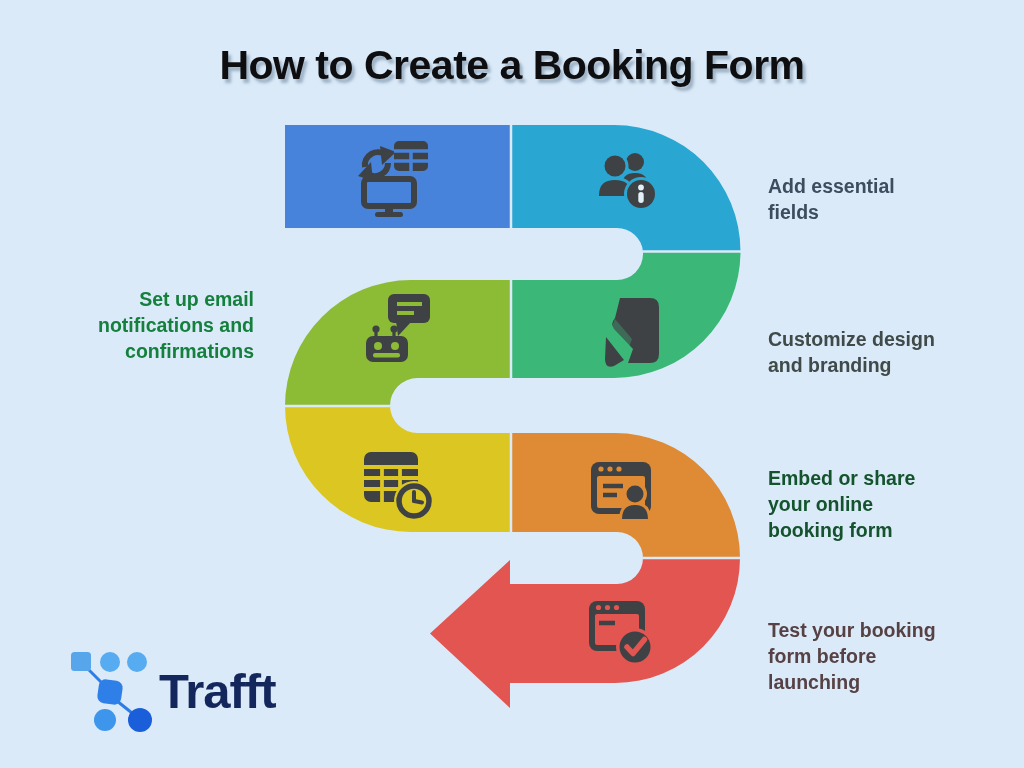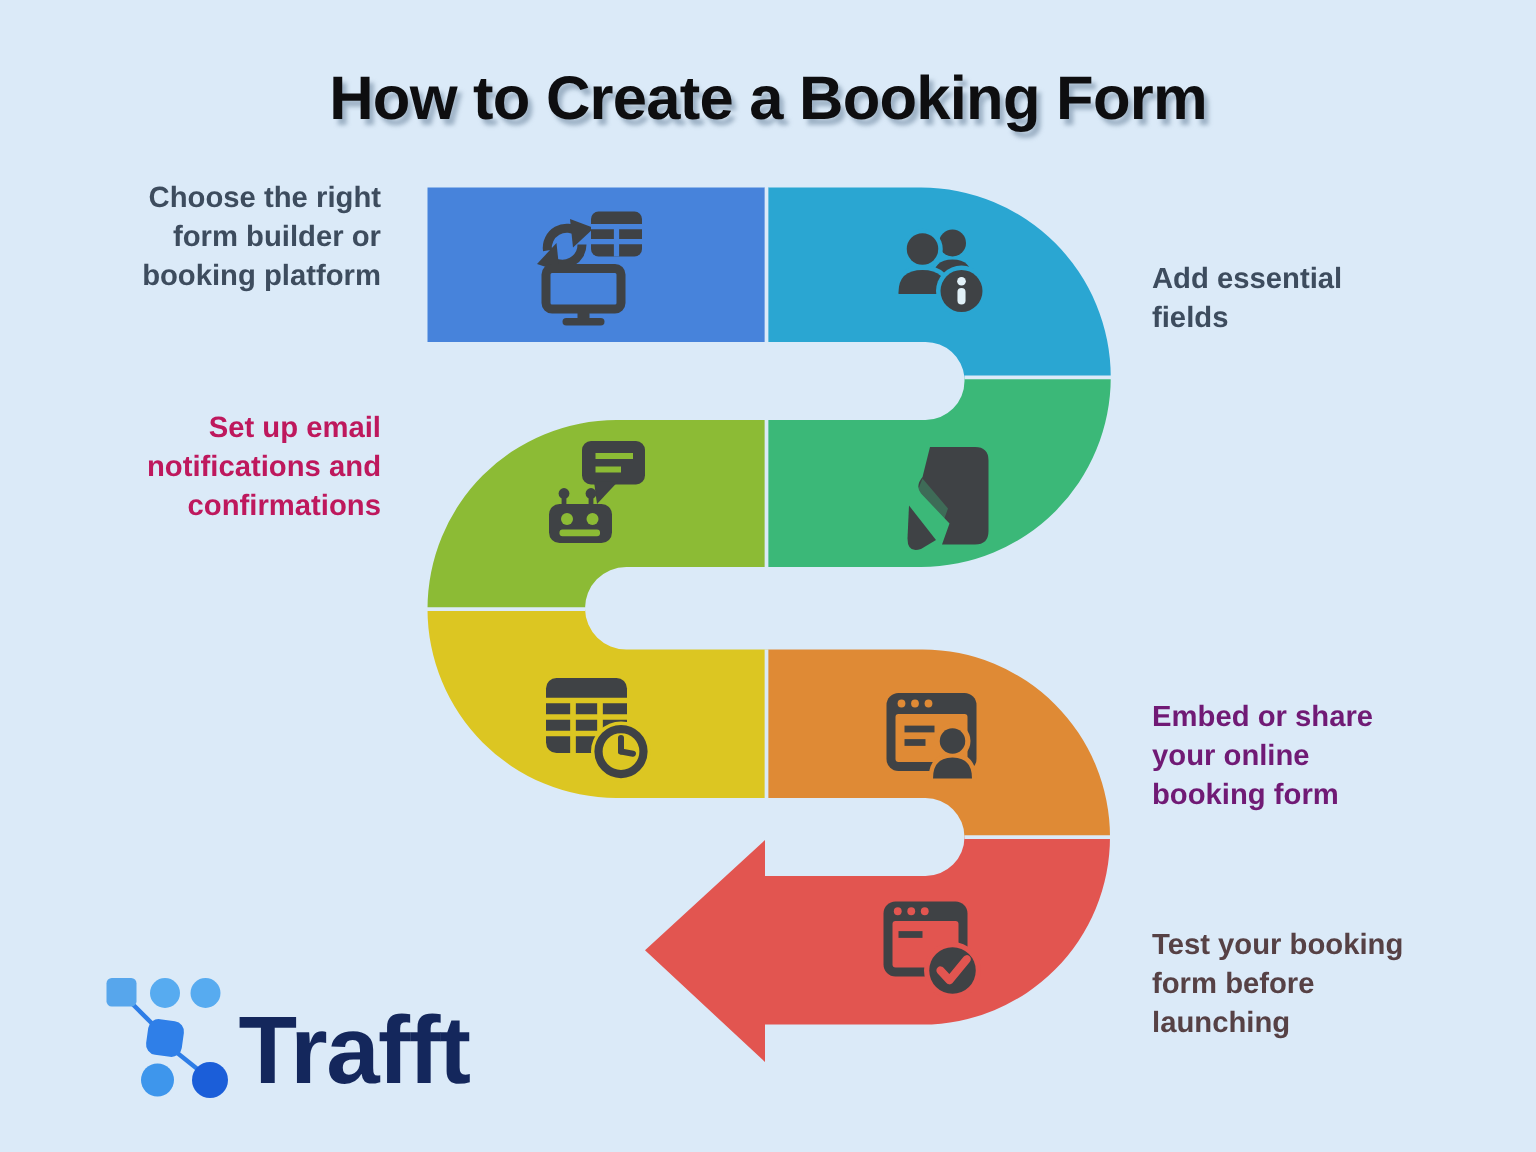--- a/index.html
+++ b/index.html
@@ -23,21 +23,21 @@
   .l1{top:119px;}
   .l3{top:272px;}
   .l5{top:437px;}
   .r2{top:133px;}
   .r4{top:286px;}
   .r6{top:425px;}
   .r7{top:577px;}
   .logo{position:absolute;left:55px;top:641px;width:320px;height:100px;}
   .logo-text{
     position:absolute;left:104px;top:22px;
-    font-size:64px;font-weight:800;letter-spacing:-1px;color:#14275c;
+    font-size:49px;font-weight:800;letter-spacing:-1px;color:#14275c;
   }
 </style>
 </head>
 <body>
 
 <div class="canvas">
 
   <div class="title">How to Create a Booking Form</div>
 
   <svg class="flow-svg" width="1024" height="768" viewBox="0 0 1024 768">
@@ -148,29 +148,28 @@
       <circle cx="9.5" cy="6.5" r="2.6" fill="#e25550"></circle>
       <circle cx="18.5" cy="6.5" r="2.6" fill="#e25550"></circle>
       <circle cx="27.5" cy="6.5" r="2.6" fill="#e25550"></circle>
       <line x1="10" y1="22" x2="26" y2="22" stroke="#3f4245" stroke-width="4.5"></line>
       <circle cx="46" cy="46" r="19" fill="#e25550"></circle>
       <circle cx="46" cy="46" r="15.5"></circle>
       <path d="M38 46 L44 52.5 L55.5 38.5" fill="none" stroke="#e25550" stroke-width="5.5" stroke-linecap="round" stroke-linejoin="round"></path>
     </g>
   </svg>
 
-  <div class="label label-left l1" style="color: rgb(61, 76, 94);">Choose the right
-form builder or
-booking platform</div>
   <div class="label label-right r2" style="color: rgb(61, 76, 94);">Add essential
 fields</div>
-  <div class="label label-left l3" style="color: #be185d;">Set up email
+  <div class="label label-left l3" style="color: #15803d; margin-top: 14px;">Set up email
 notifications and
 confirmations</div>
-  <div class="label label-right r6" style="color: #701a75;">Embed or share
+  <div class="label label-right r4" style="color: rgb(63, 74, 73);">Customize design
+and branding</div>
+  <div class="label label-right r6" style="color: #14532d;">Embed or share
 your online
 booking form</div>
   <div class="label label-right r7" style="color: rgb(86, 65, 69);">Test your booking
 form before
 launching</div>
 
   <div class="logo">
     <svg width="100" height="100" viewBox="0 0 100 100">
       <g stroke="#2e7de6" stroke-width="3">
         <line x1="32" y1="27" x2="50" y2="45"></line>

